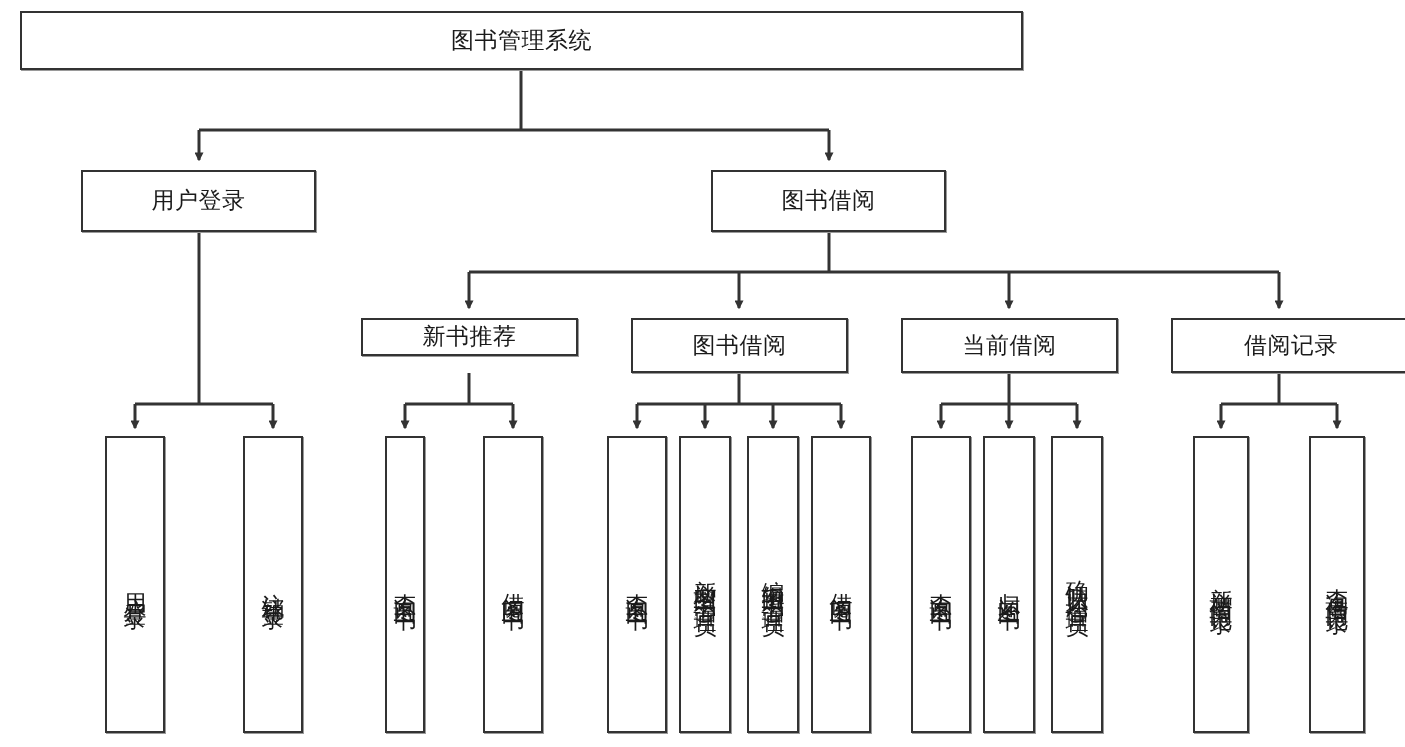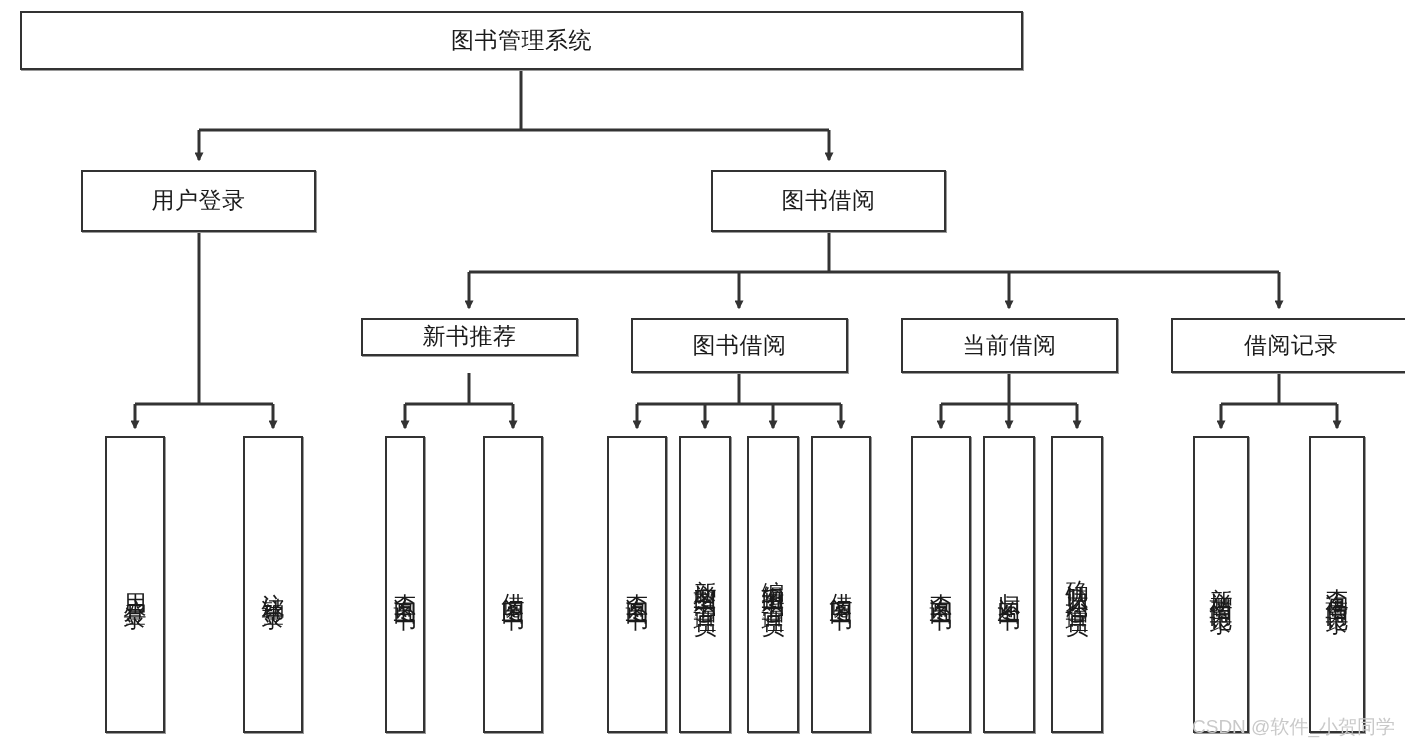--- a/index.html
+++ b/index.html
@@ -210,15 +210,14 @@
     <span class="node-label">确认归还（管理员）</span>
   </div>
 
   <div class="node vert" style="left:1193px; top:436px; width:56px; height:297px;">
     <span class="node-label">新增借阅记录</span>
   </div>
   <div class="node vert" style="left:1309px; top:436px; width:56px; height:297px;">
     <span class="node-label">查询借阅记录</span>
   </div>
 
-  <div class="watermark" style="left:1192px; top:714px;">CSDN @软件_小贺同学</div>
 
 </div>
 
 </body></html>

